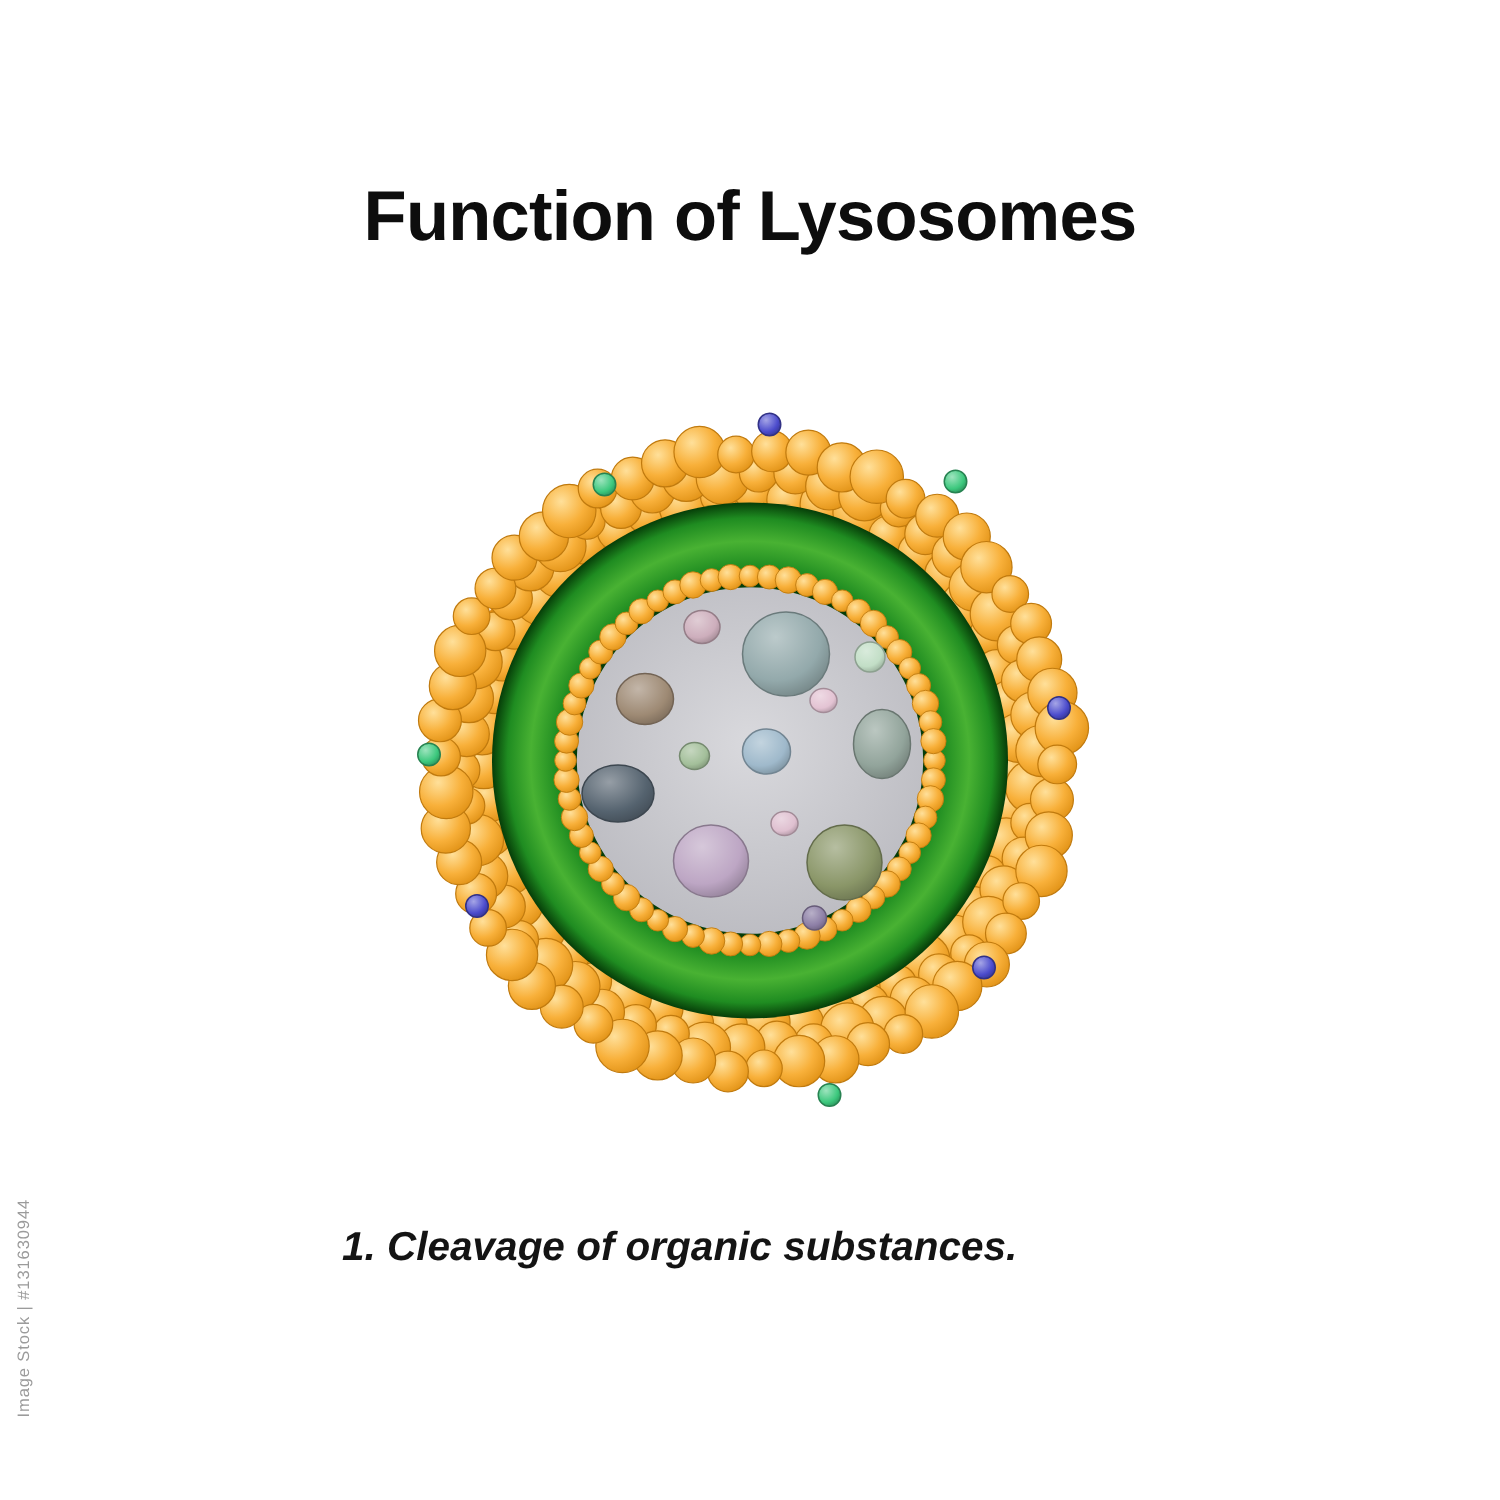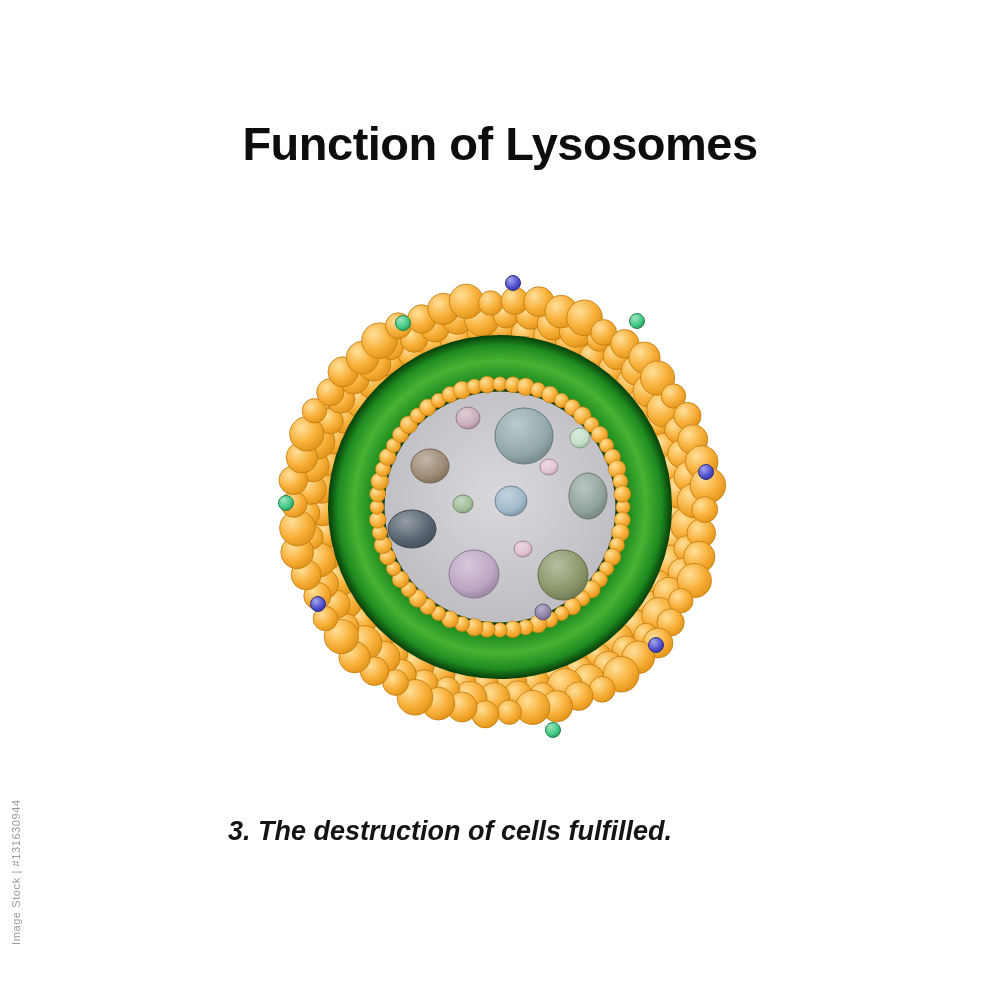--- a/index.html
+++ b/index.html
@@ -399,17 +399,17 @@
         <circle cx="637" cy="281" r="7.5" fill="url(#dotGreen)" stroke="#278251" stroke-width="1"></circle>
         <circle cx="706" cy="432" r="7.5" fill="url(#dotBlue)" stroke="#313185" stroke-width="1"></circle>
         <circle cx="286" cy="463" r="7.5" fill="url(#dotGreen)" stroke="#278251" stroke-width="1"></circle>
         <circle cx="318" cy="564" r="7.5" fill="url(#dotBlue)" stroke="#313185" stroke-width="1"></circle>
         <circle cx="656" cy="605" r="7.5" fill="url(#dotBlue)" stroke="#313185" stroke-width="1"></circle>
         <circle cx="553" cy="690" r="7.5" fill="url(#dotGreen)" stroke="#278251" stroke-width="1"></circle>
       </g>
     </svg>
 
   <div class="functions">
-    <div class="fn-line">3. The destruction of cells fulfilled.</div>
+    <div class="fn-line">1. Cleavage of organic substances.</div>
   </div>
 
   <div class="watermark">Image Stock | #131630944</div>
 </div>
 
 </body></html>

